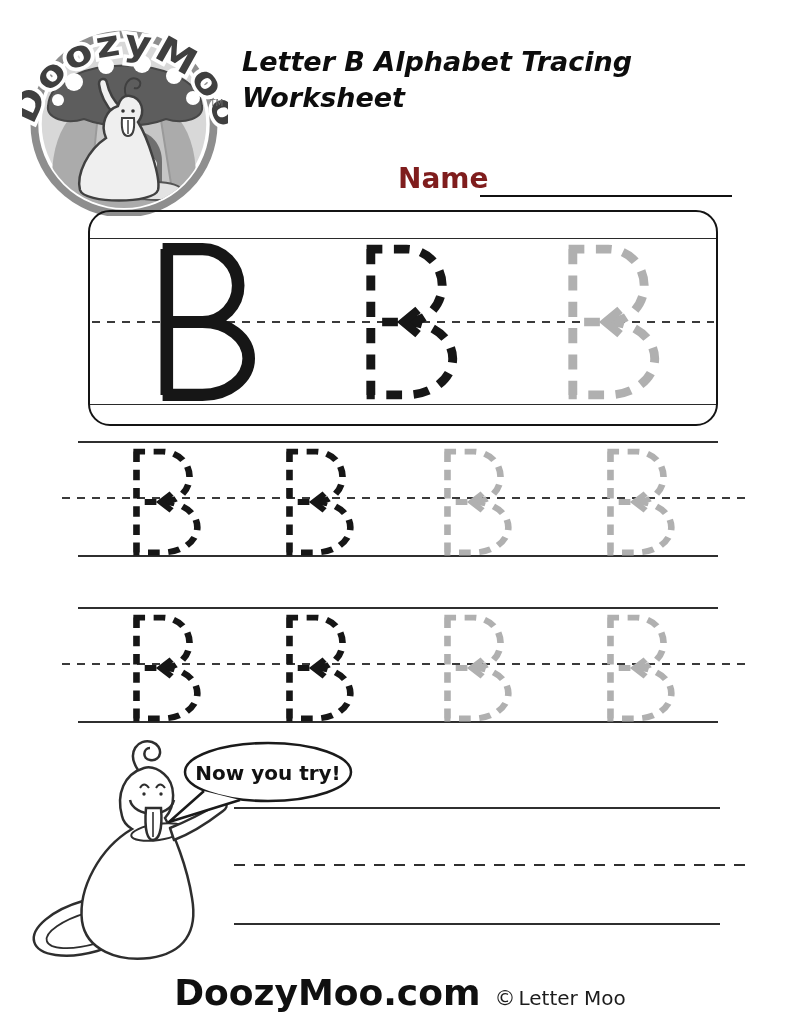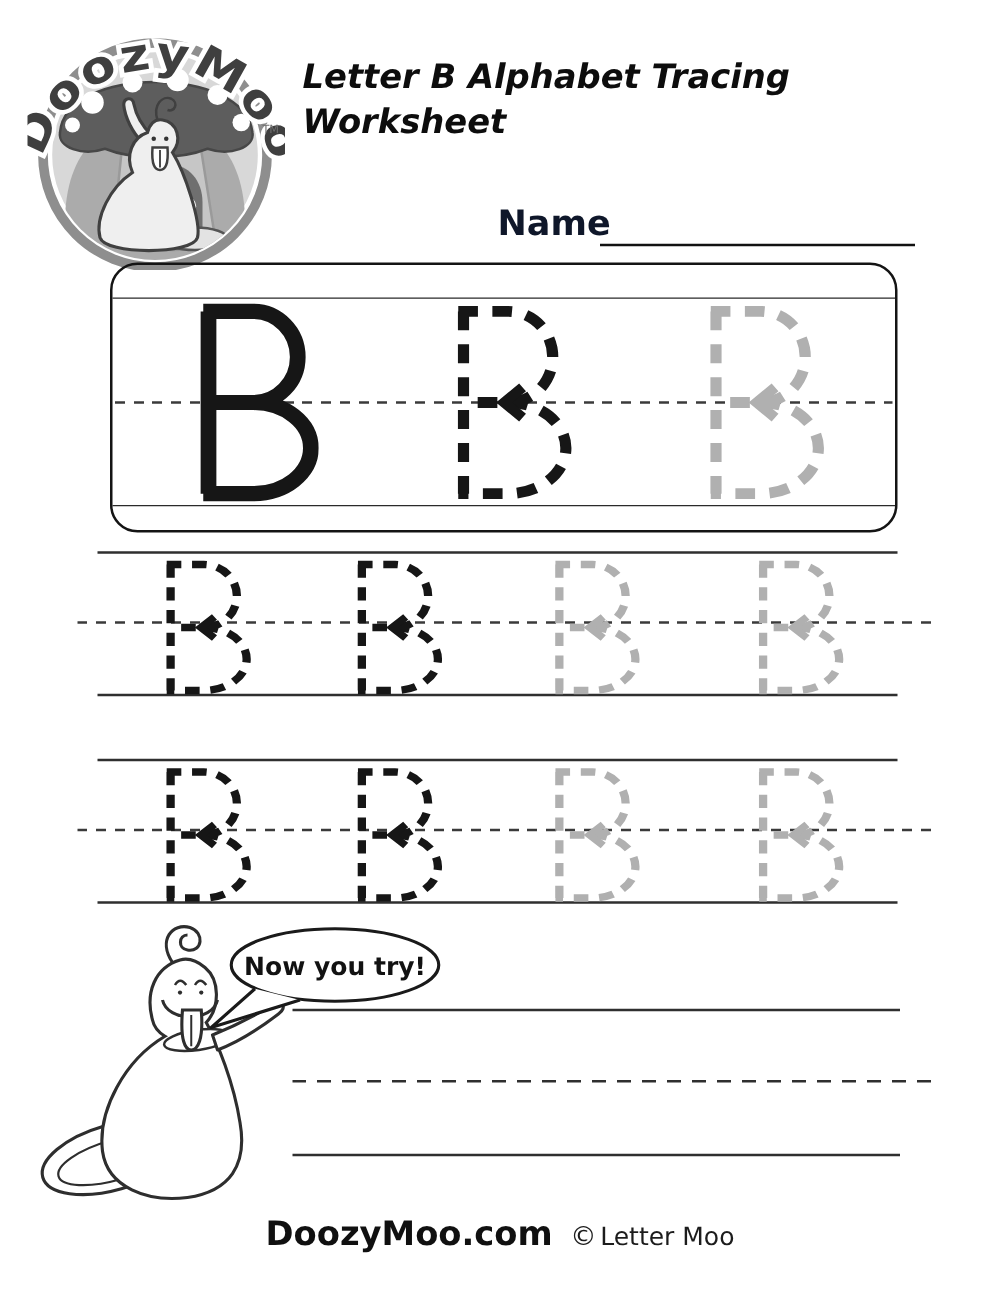--- a/index.html
+++ b/index.html
@@ -6,21 +6,21 @@
   body{
     width:800px;height:1035px;background:#ffffff;position:relative;
     font-family:"DejaVu Sans","Liberation Sans",sans-serif;color:#111;
     overflow:hidden;
   }
   .abs{position:absolute;}
   
   .title-block{left:242px;top:44px;width:540px;font-style:italic;}
   .title-line{font-size:27px;font-weight:bold;line-height:36px;letter-spacing:0px;color:#0d0d0d;}
   .name-row{left:398px;top:162px;width:340px;height:40px;}
-  .name-label{font-size:28px;font-weight:bold;color:#0f172a;}
+  .name-label{font-size:28px;font-weight:bold;color:#7f1d1d;}
   .name-line{position:absolute;left:82px;top:33px;width:252px;height:0;border-top:2px solid #111;}
   
   .trace-box{left:88px;top:210px;width:630px;height:216px;border:2.5px solid #141414;border-radius:22px;box-sizing:border-box;}
   .box-line{position:absolute;left:0;width:100%;height:0;border-top:1.8px solid #2a2a2a;}
   .box-line.top{top:26px;}
   .box-line.bottom{top:192px;}
   .box-midline{position:absolute;left:2px;top:109px;width:calc(100% - 4px);height:2px;
     background:repeating-linear-gradient(90deg,#3a3a3a 0 8px,transparent 8px 15px);}
   .slot{position:absolute;}
   .slot svg{display:block;width:100%;height:100%;}
@@ -36,21 +36,21 @@
   .slot.small{width:78px;height:112px;top:5px;}
   .slot.small.s0{left:62px;} .slot.small.s1{left:215px;}
   .slot.small.s2{left:373px;} .slot.small.s3{left:536px;}
   
   .write-solid{height:0;border-top:2.2px solid #2f2f2f;width:486px;left:234px;}
   .write-solid.top{top:807px;} .write-solid.bottom{top:923px;}
   .write-dash{left:234px;top:864px;width:512px;height:2px;
     background:repeating-linear-gradient(90deg,#2f2f2f 0 11px,transparent 11px 20px);}
   
   .footer{left:0;top:972px;width:100%;display:flex;justify-content:center;align-items:baseline;gap:14px;}
-  .footer .site{font-size:27px;font-weight:bold;color:#101010;}
+  .footer .site{font-size:36px;font-weight:bold;color:#101010;}
   .footer .copy{font-size:20px;color:#1c1c1c;display:flex;align-items:baseline;gap:3px;}
   .footer .copy .sym{font-size:21px;}
   svg text{font-family:"DejaVu Sans","Liberation Sans",sans-serif;}
 </style>
 </head>
 <body>
 
 <svg class="abs" style="left:22px;top:14px" width="206" height="202" viewBox="0 0 206 202">
   <defs>
     <clipPath id="logoClip">

